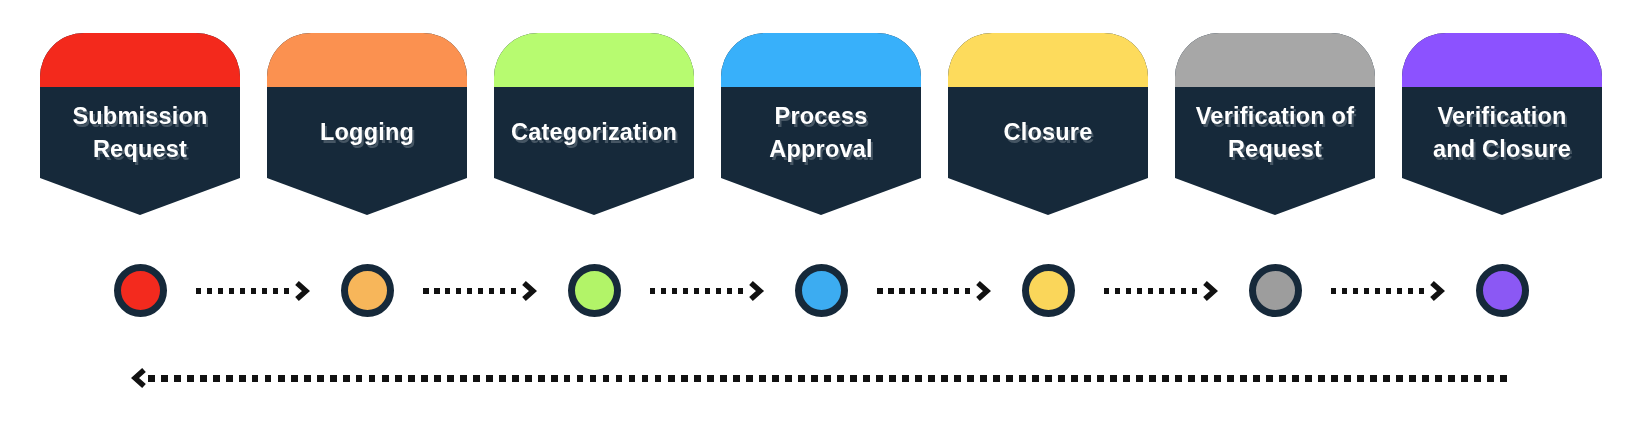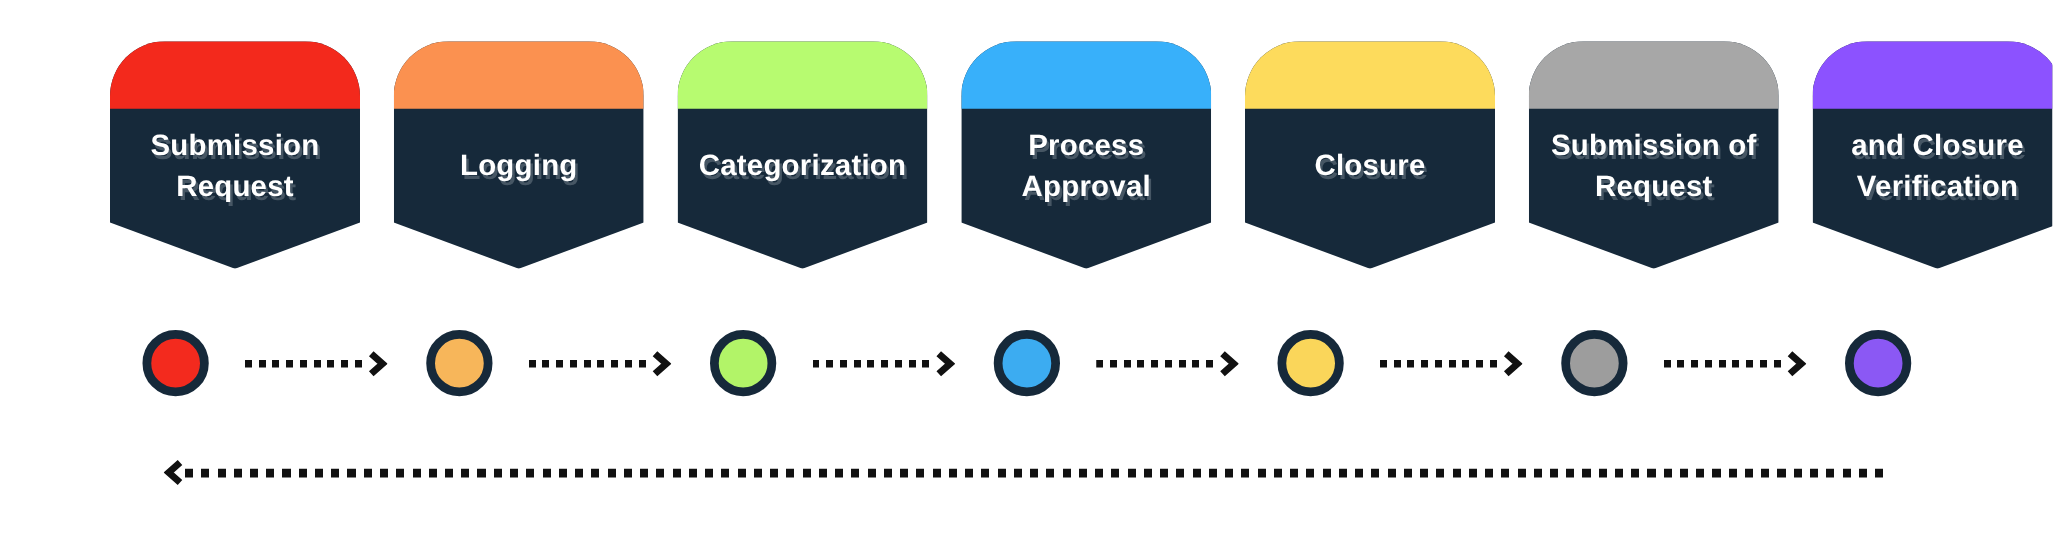--- a/index.html
+++ b/index.html
@@ -18,21 +18,20 @@
     background: var(--background);
     font-family: "Liberation Sans", sans-serif;
     overflow: hidden;
   }
 
   
   .banners-row {
     display: flex;
     gap: 27px;
     padding: 33px 0 0 40px;
-    margin-left: 48px;
   }
   .banner {
     flex: none;
     position: relative;
     width: 200px;
     height: 182px;
     background: var(--banner-body);
     border-radius: 44px 44px 0 0;
     clip-path: polygon(0 0, 100% 0, 100% 145px, 50% 182px, 0 145px);
   }
@@ -158,30 +157,30 @@
   <div class="banner" style="--cap: #FDDB5C;">
     <div class="banner-cap"></div>
     <div class="banner-label">
           <span class="banner-line">Closure</span>
         </div>
   </div>
 
   <div class="banner" style="--cap: #A7A7A7;">
     <div class="banner-cap"></div>
     <div class="banner-label">
-          <span class="banner-line">Submission of</span>
+          <span class="banner-line">Verification of</span>
           <span class="banner-line">Request</span>
         </div>
   </div>
 
   <div class="banner" style="--cap: #8C52FF;">
     <div class="banner-cap"></div>
     <div class="banner-label">
+          <span class="banner-line">Verification</span>
           <span class="banner-line">and Closure</span>
-          <span class="banner-line">Verification</span>
         </div>
   </div>
 </div>
   <div class="dots-row" id="dots">
   <div class="dot-cell">
     <div class="dot" style="--dot: #F32A1E;"></div>
   </div>
 
   <div class="step-arrow" style="--i: 0;">
     <div class="arrow-line"></div>

